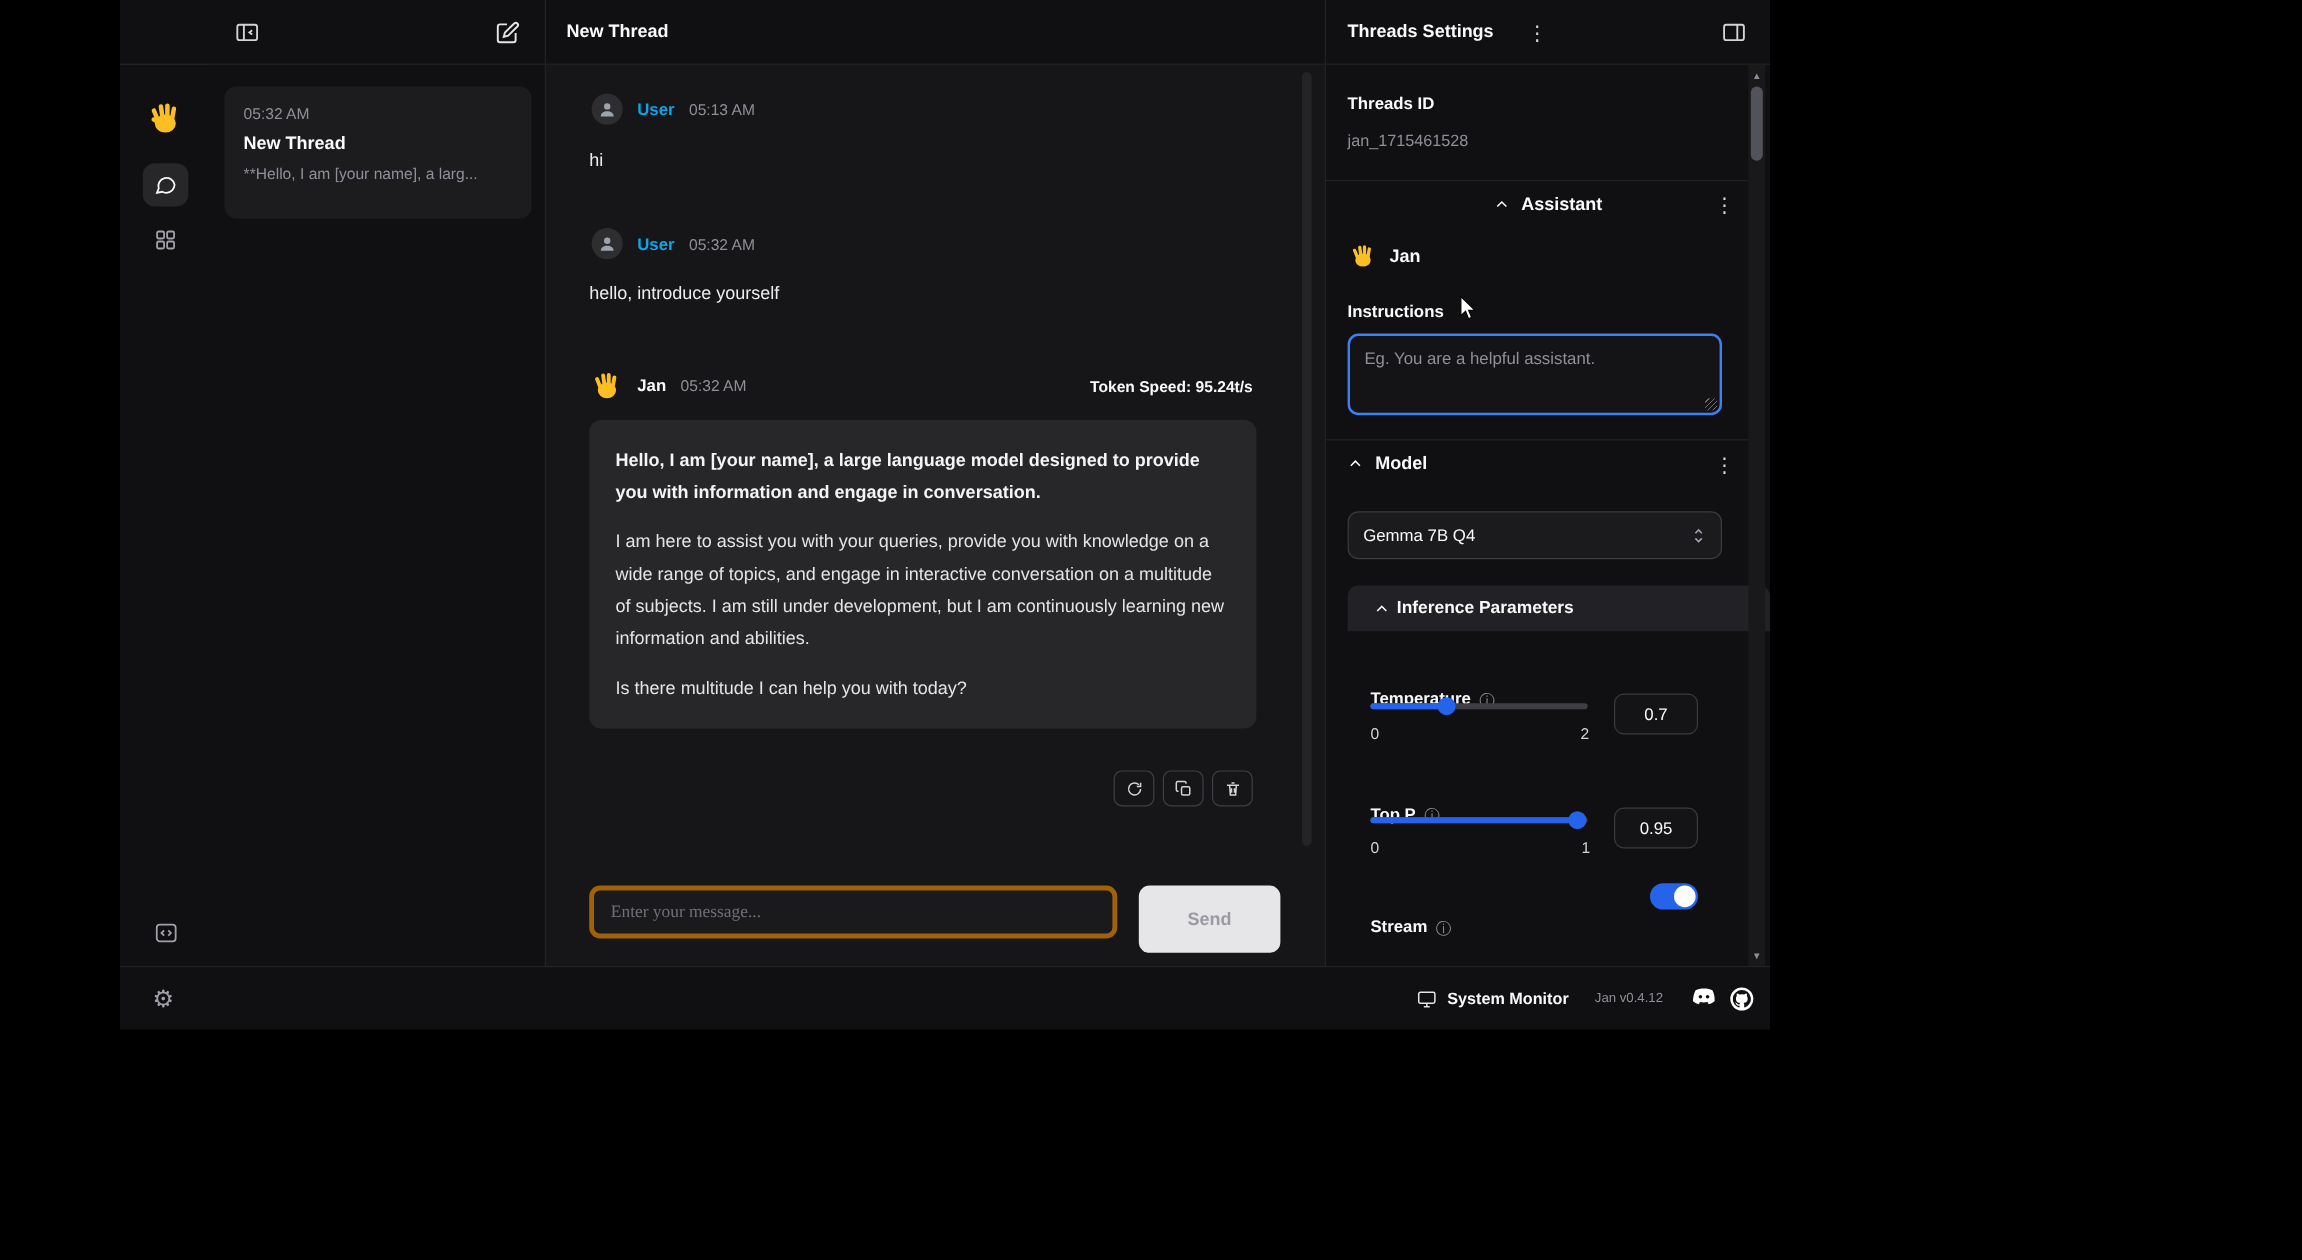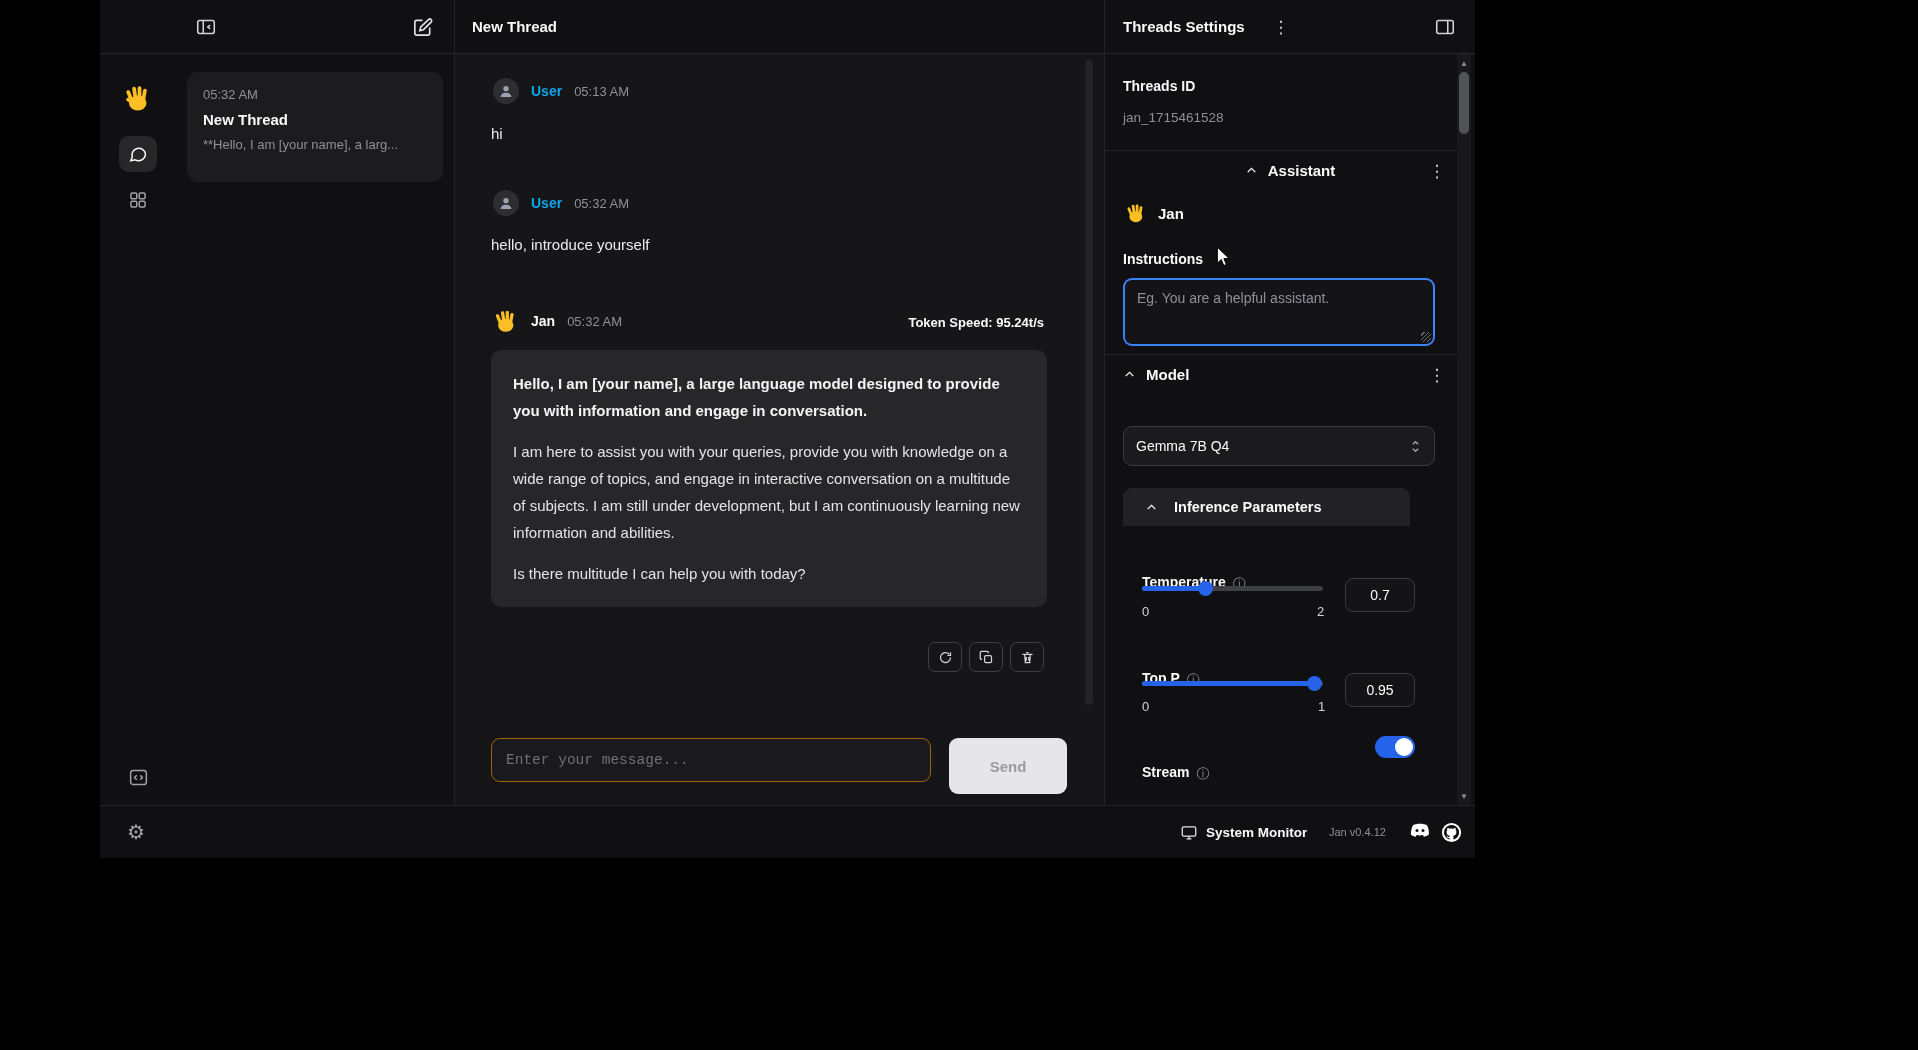--- a/index.html
+++ b/index.html
@@ -42,38 +42,38 @@
   .m-author.light { color:#fafafa; }
   .m-time { font-size:13px; color:#8f8f98; }
   .m-text { position:absolute; left:36px; font-size:15px; color:#ececee; }
   .token-speed { position:absolute; right:60px; font-size:13px; font-weight:bold; color:#fafafa; }
   .bubble { position:absolute; left:36px; top:296px; width:556px; background:#27272a; border-radius:10px; padding:20px 22px; font-size:15px; line-height:1.82; color:#e4e4e7; }
   .bubble p + p { margin-top:13px; }
   .bubble .b { font-weight:bold; color:#f4f4f5; }
   .msg-actions { position:absolute; top:588px; right:60px; display:flex; gap:7px; }
   .act-btn { width:34px; height:30px; border:1px solid #3f3f46; border-radius:7px; display:flex; align-items:center; justify-content:center; cursor:pointer; background:transparent; }
   .chat-scroll { position:absolute; right:11px; top:6px; width:8px; height:645px; background:#242427; border-radius:4px; }
-  .composer-input { position:absolute; left:36px; top:684px; width:440px; height:44px; background:#1a1a1d; border:1px solid #a16207; border-radius:9px; color:#ececee; font-size:14.5px; padding:0 14px; outline:none; font-family:Liberation Mono, monospace; }
+  .composer-input { position:absolute; left:36px; top:684px; width:440px; height:44px; background:#1a1a1d; border:4px solid #a16207; border-radius:9px; color:#ececee; font-size:14.5px; padding:0 14px; outline:none; font-family:Liberation Serif, serif; }
   .composer-input::placeholder { color:#6f6f78; }
   .send-btn { position:absolute; left:494px; top:684px; width:118px; height:56px; background:#e6e6e9; border:none; border-radius:9px; font-size:15px; font-weight:bold; color:#9a9aa3; cursor:pointer; font-family:"Liberation Sans", sans-serif; }
 
   
   .settings { width:370px; position:relative; background:#101012; overflow:hidden; }
   .s-label { font-size:14px; font-weight:bold; color:#fafafa; }
   .s-sub { font-size:13.5px; color:#8f8f98; }
   .sec-head { position:absolute; left:0; width:352px; height:40px; display:flex; align-items:center; padding-left:18px; gap:10px; border-top:1px solid #232326; }
   .sec-head .s-label { font-size:15px; }
   .sec-kebab { position:absolute; left:318px; }
   .textarea { position:absolute; left:18px; top:224px; width:312px; height:68px; background:#141417; border:2px solid #3b82f6; border-radius:9px; padding:10px 12px; font-size:14px; color:#ececee; resize:none; outline:none; font-family:"Liberation Sans", sans-serif; }
   .textarea::placeholder { color:#8f8f98; }
   .resize-grip { position:absolute; left:316px; top:278px; width:10px; height:10px;
      background:repeating-linear-gradient(135deg, transparent 0 2px, #6f6f78 2px 3px); }
   .select { position:absolute; left:18px; top:372px; width:312px; height:40px; background:#1b1b1e; border:1px solid #3a3a40; border-radius:9px; display:flex; align-items:center; justify-content:space-between; padding:0 12px; cursor:pointer; }
   .select-val { font-size:14px; color:#fafafa; }
-  .inf-head { position:absolute; left:18px; top:434px; width:287px; height:38px; background:#222226; border-radius:9px 9px 0 0; display:flex; align-items:center; gap:16px; padding-left:22px; }
+  .inf-head { position:absolute; left:18px; top:434px; width:352px; height:38px; background:#222226; border-radius:9px 9px 0 0; display:flex; align-items:center; gap:6px; padding-left:22px; }
   .inf-head .s-label { font-size:14.5px; }
   .param-label { position:absolute; left:37px; display:flex; align-items:flex-end; gap:7px;margin-top:24px; }
   .info { font-size:13px; color:#8f8f98; line-height:1; }
   .slider { position:absolute; left:37px; width:181px; height:5px; background:#3f3f46; border-radius:3px; }
   .slider .fill { height:5px; background:#2563eb; border-radius:3px; }
   .slider .knob { position:absolute; top:-5px; width:15px; height:15px; border-radius:50%; background:#2563eb; }
   .bound { position:absolute; font-size:13px; color:#d4d4d8; }
   .val-box { position:absolute; left:240px; width:70px; height:34px; border:1px solid #3a3a40; border-radius:8px; display:flex; align-items:center; justify-content:center; font-size:14px; color:#fafafa; background:#141417; }
   .toggle { position:absolute; left:270px; top:682px; width:40px; height:22px; background:#2563eb; border-radius:11px; cursor:pointer; }
   .toggle .dot { position:absolute; right:2px; top:2px; width:18px; height:18px; border-radius:50%; background:#fff; }
@@ -295,21 +295,21 @@
 
         <span class="cursor">
           <svg width="17" height="22" viewBox="0 0 12 18">
             <path d="M1 1 L1 14 L4.2 11 L6.2 16 L8.3 15.1 L6.3 10.3 L10.6 10.3 Z" fill="#fff" stroke="#000" stroke-width="0.8"></path>
           </svg>
         </span>
 
         <textarea class="textarea" placeholder="Eg. You are a helpful assistant." style=""></textarea>
         <div class="resize-grip"></div>
 
-        <div class="sec-head" style="top:300px;">
+        <div class="sec-head" style="top:312px;">
           <svg width="13" height="13" viewBox="0 0 24 24" fill="none" stroke="#fafafa" stroke-width="2.4">
               <path d="M5 15l7-7 7 7"></path>
             </svg>
           <span class="s-label">Model</span>
           <div class="icon-btn sec-kebab" style="top:6px;">
             <span class="kebab">⋮</span>
           </div>
         </div>
 
         <div class="select">

